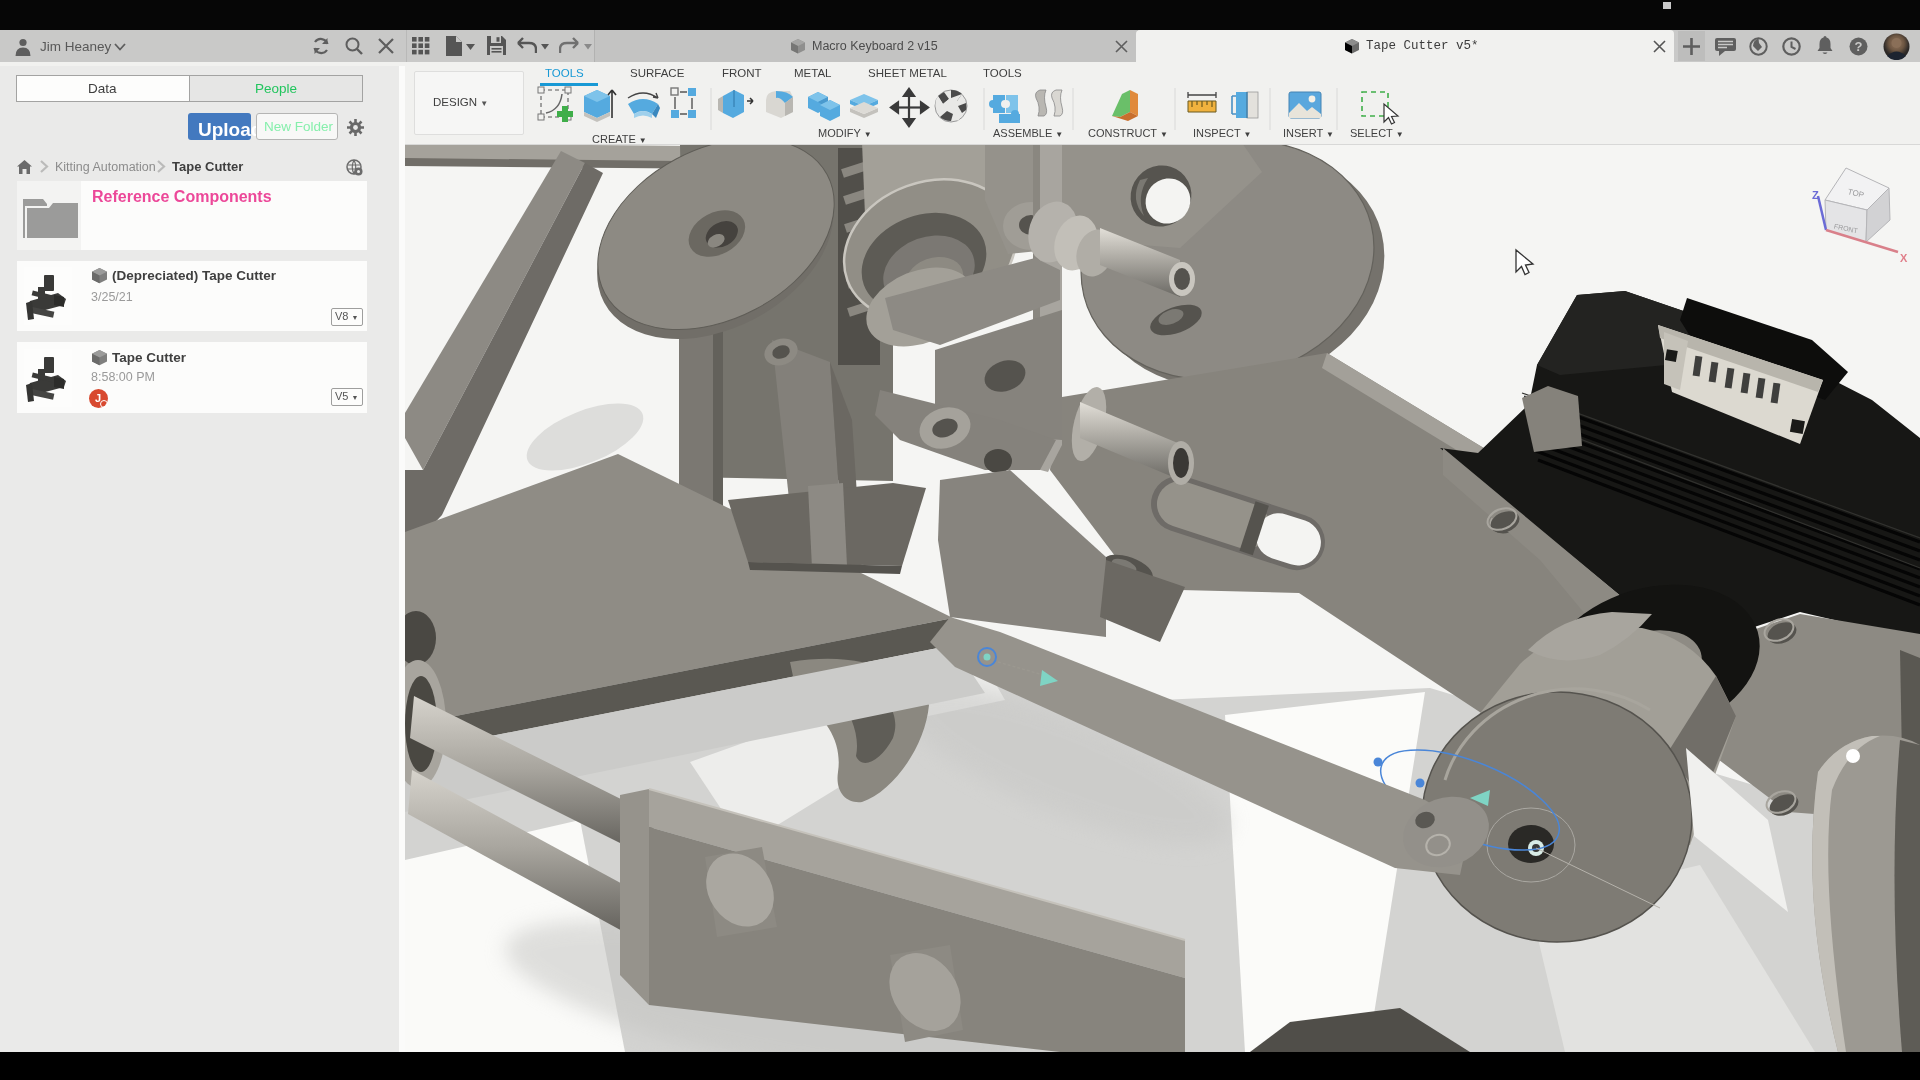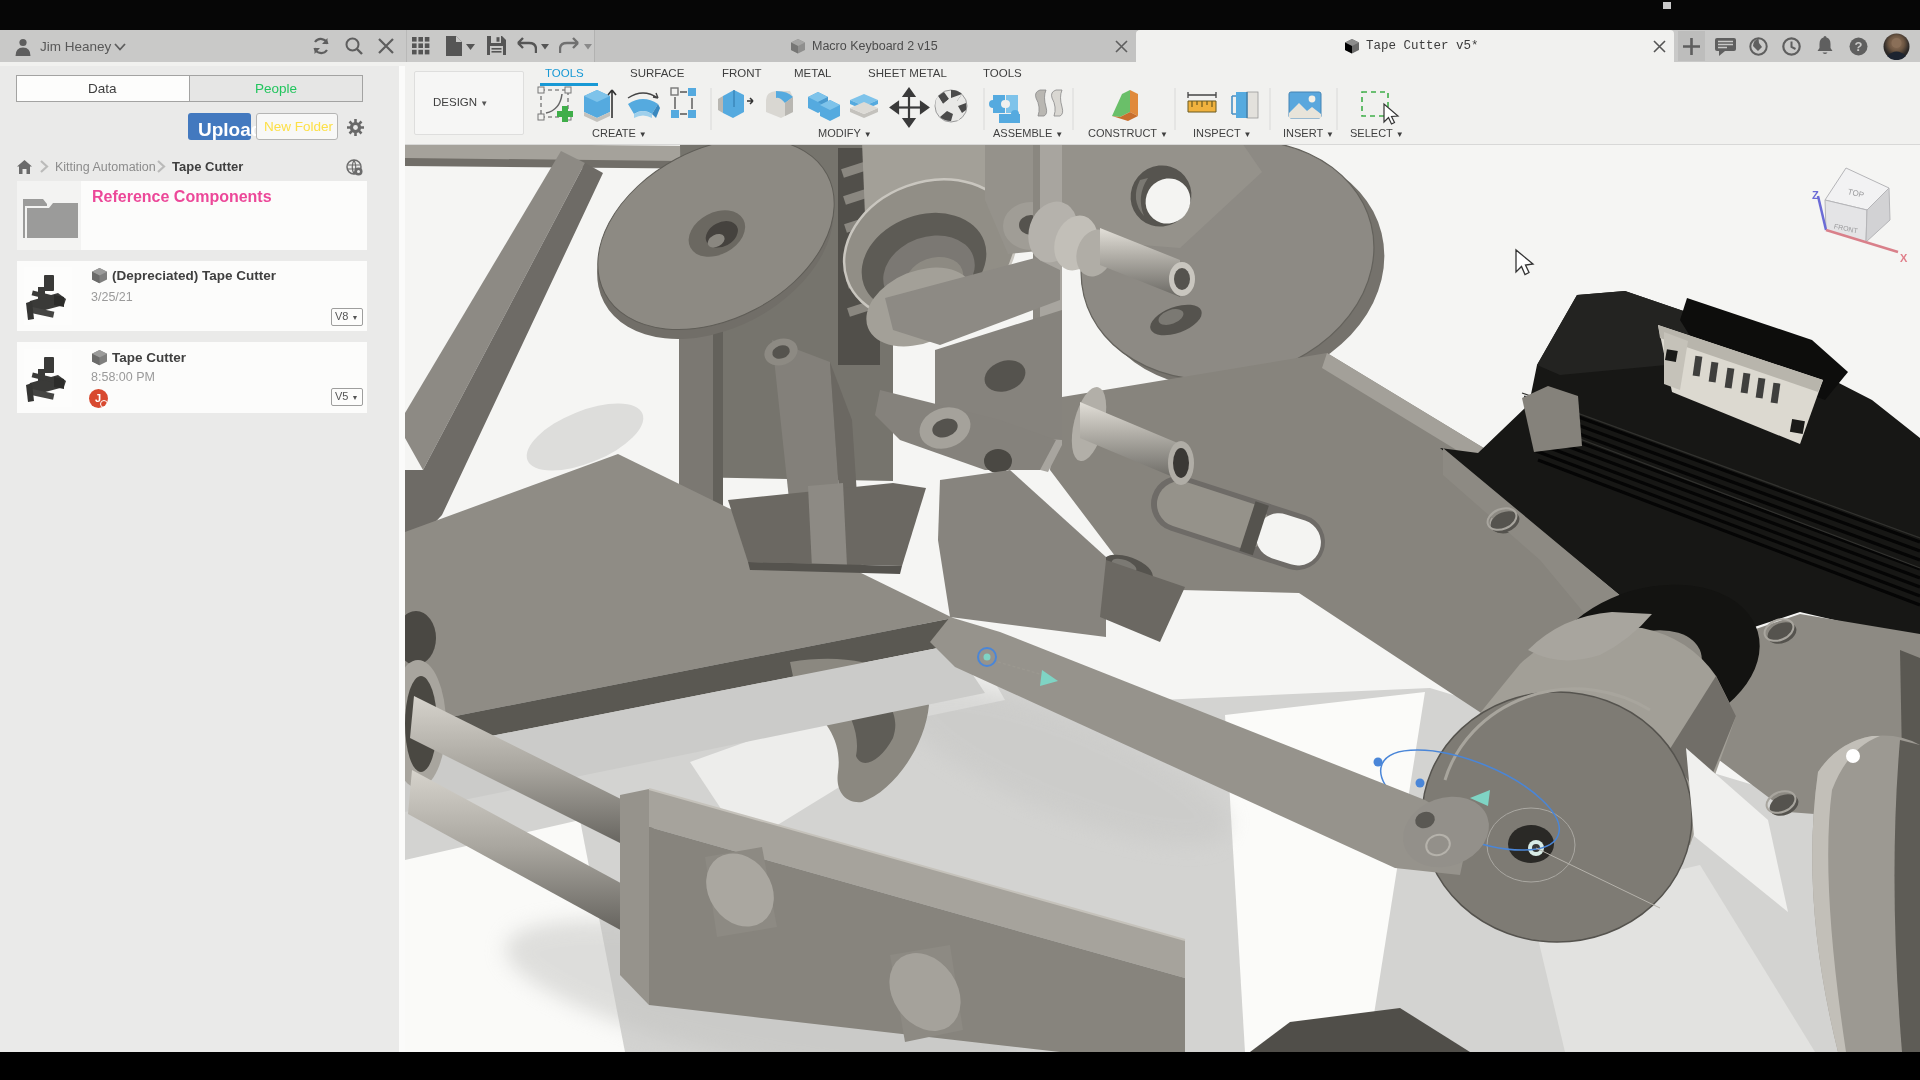--- a/index.html
+++ b/index.html
@@ -142,21 +142,21 @@
 <div class="abs" style="left:405px;top:62px;width:1515px;height:83px;background:#f1f1ef;border-bottom:1px solid #d8d8d7;box-sizing:border-box;"></div>
 <div class="abs" style="left:414px;top:71px;width:108px;height:62px;background:#f6f6f5;border:1px solid #dededd;border-radius:2px;"></div>
 <div class="txt" style="left:433px;top:96px;font-size:11.5px;color:#3f3f3f;">DESIGN <span style="font-size:8px;color:#555;">▼</span></div>
 <div class="txt" style="left:545px;top:67px;font-size:11.5px;color:#1899d5;">TOOLS</div>
 <div class="abs" style="left:540px;top:83px;width:58px;height:3px;background:#1899d5;"></div>
 <div class="txt" style="left:630px;top:67px;font-size:11.5px;color:#3f3f3f;">SURFACE</div>
 <div class="txt" style="left:722px;top:67px;font-size:11.5px;color:#3f3f3f;">FRONT</div>
 <div class="txt" style="left:794px;top:67px;font-size:11.5px;color:#3f3f3f;">METAL</div>
 <div class="txt" style="left:868px;top:67px;font-size:11.5px;color:#3f3f3f;">SHEET METAL</div>
 <div class="txt" style="left:983px;top:67px;font-size:11.5px;color:#3f3f3f;">TOOLS</div>
-<div class="txt" style="left:592px;top:127px;font-size:11px;color:#3f3f3f;">CREATE <span style="font-size:8px;">▼</span></div>
+<div class="txt" style="left:592px;top:133px;font-size:11px;color:#3f3f3f;">CREATE <span style="font-size:8px;">▼</span></div>
 <div class="txt" style="left:818px;top:127px;font-size:11px;color:#3f3f3f;">MODIFY <span style="font-size:8px;">▼</span></div>
 <div class="txt" style="left:993px;top:127px;font-size:11px;color:#3f3f3f;">ASSEMBLE <span style="font-size:8px;">▼</span></div>
 <div class="txt" style="left:1088px;top:127px;font-size:11px;color:#3f3f3f;">CONSTRUCT <span style="font-size:8px;">▼</span></div>
 <div class="txt" style="left:1193px;top:127px;font-size:11px;color:#3f3f3f;">INSPECT <span style="font-size:8px;">▼</span></div>
 <div class="txt" style="left:1283px;top:127px;font-size:11px;color:#3f3f3f;">INSERT <span style="font-size:8px;">▼</span></div>
 <div class="txt" style="left:1350px;top:127px;font-size:11px;color:#3f3f3f;">SELECT <span style="font-size:8px;">▼</span></div>
 
 <svg class="abs" style="left:405px;top:62px;" width="1515" height="83" viewBox="405 62 1515 83">
 <g stroke="#d9d9d8" stroke-width="1">
       <path d="M711 88 V130"></path>
@@ -300,21 +300,21 @@
 
 <div class="abs" style="left:0;top:66px;width:399px;height:986px;background:#eaeae9;"></div>
 <div class="abs" style="left:399px;top:66px;width:6px;height:986px;background:#fbfbfa;"></div>
 <div class="abs" style="left:16px;top:75px;width:347px;height:27px;background:#e6e6e5;border:1px solid #a3a3a2;box-sizing:border-box;"></div>
 <div class="abs" style="left:16px;top:75px;width:174px;height:27px;background:#fdfdfc;border:1px solid #a3a3a2;box-sizing:border-box;"></div>
 <div class="txt" style="left:88px;top:81px;font-size:13.5px;color:#3e3e3e;">Data</div>
 <div class="txt" style="left:255px;top:81px;font-size:13.5px;color:#22c55e;">People</div>
 <div class="abs" style="left:188px;top:113px;width:63px;height:27px;background:#4379bf;border-radius:3px;"></div>
 <div class="txt" style="left:198px;top:119px;font-size:19px;font-weight:bold;color:#fff;">Upload</div>
 <div class="abs" style="left:256px;top:113px;width:82px;height:27px;background:#f8f8f7;border:1px solid #b5b5b4;box-sizing:border-box;border-radius:3px;"></div>
-<div class="txt" style="left:264px;top:119px;font-size:13.5px;color:#fde047;">New Folder</div>
+<div class="txt" style="left:264px;top:119px;font-size:13.5px;color:#86efac;">New Folder</div>
 <svg class="abs" style="left:346px;top:118px;" width="18" height="18">
     <g fill="#696969">
       <circle cx="9.5" cy="9.5" r="5.6"></circle>
       <g stroke="#696969" stroke-width="2.6">
         <path d="M9.5 1 V5 M9.5 14 V18 M1 9.5 H5 M14 9.5 H18 M3.5 3.5 L6.3 6.3 M12.7 12.7 L15.5 15.5 M15.5 3.5 L12.7 6.3 M6.3 12.7 L3.5 15.5"></path>
       </g>
     </g>
     <circle cx="9.5" cy="9.5" r="2.4" fill="#eaeae9"></circle>
   </svg>
 

